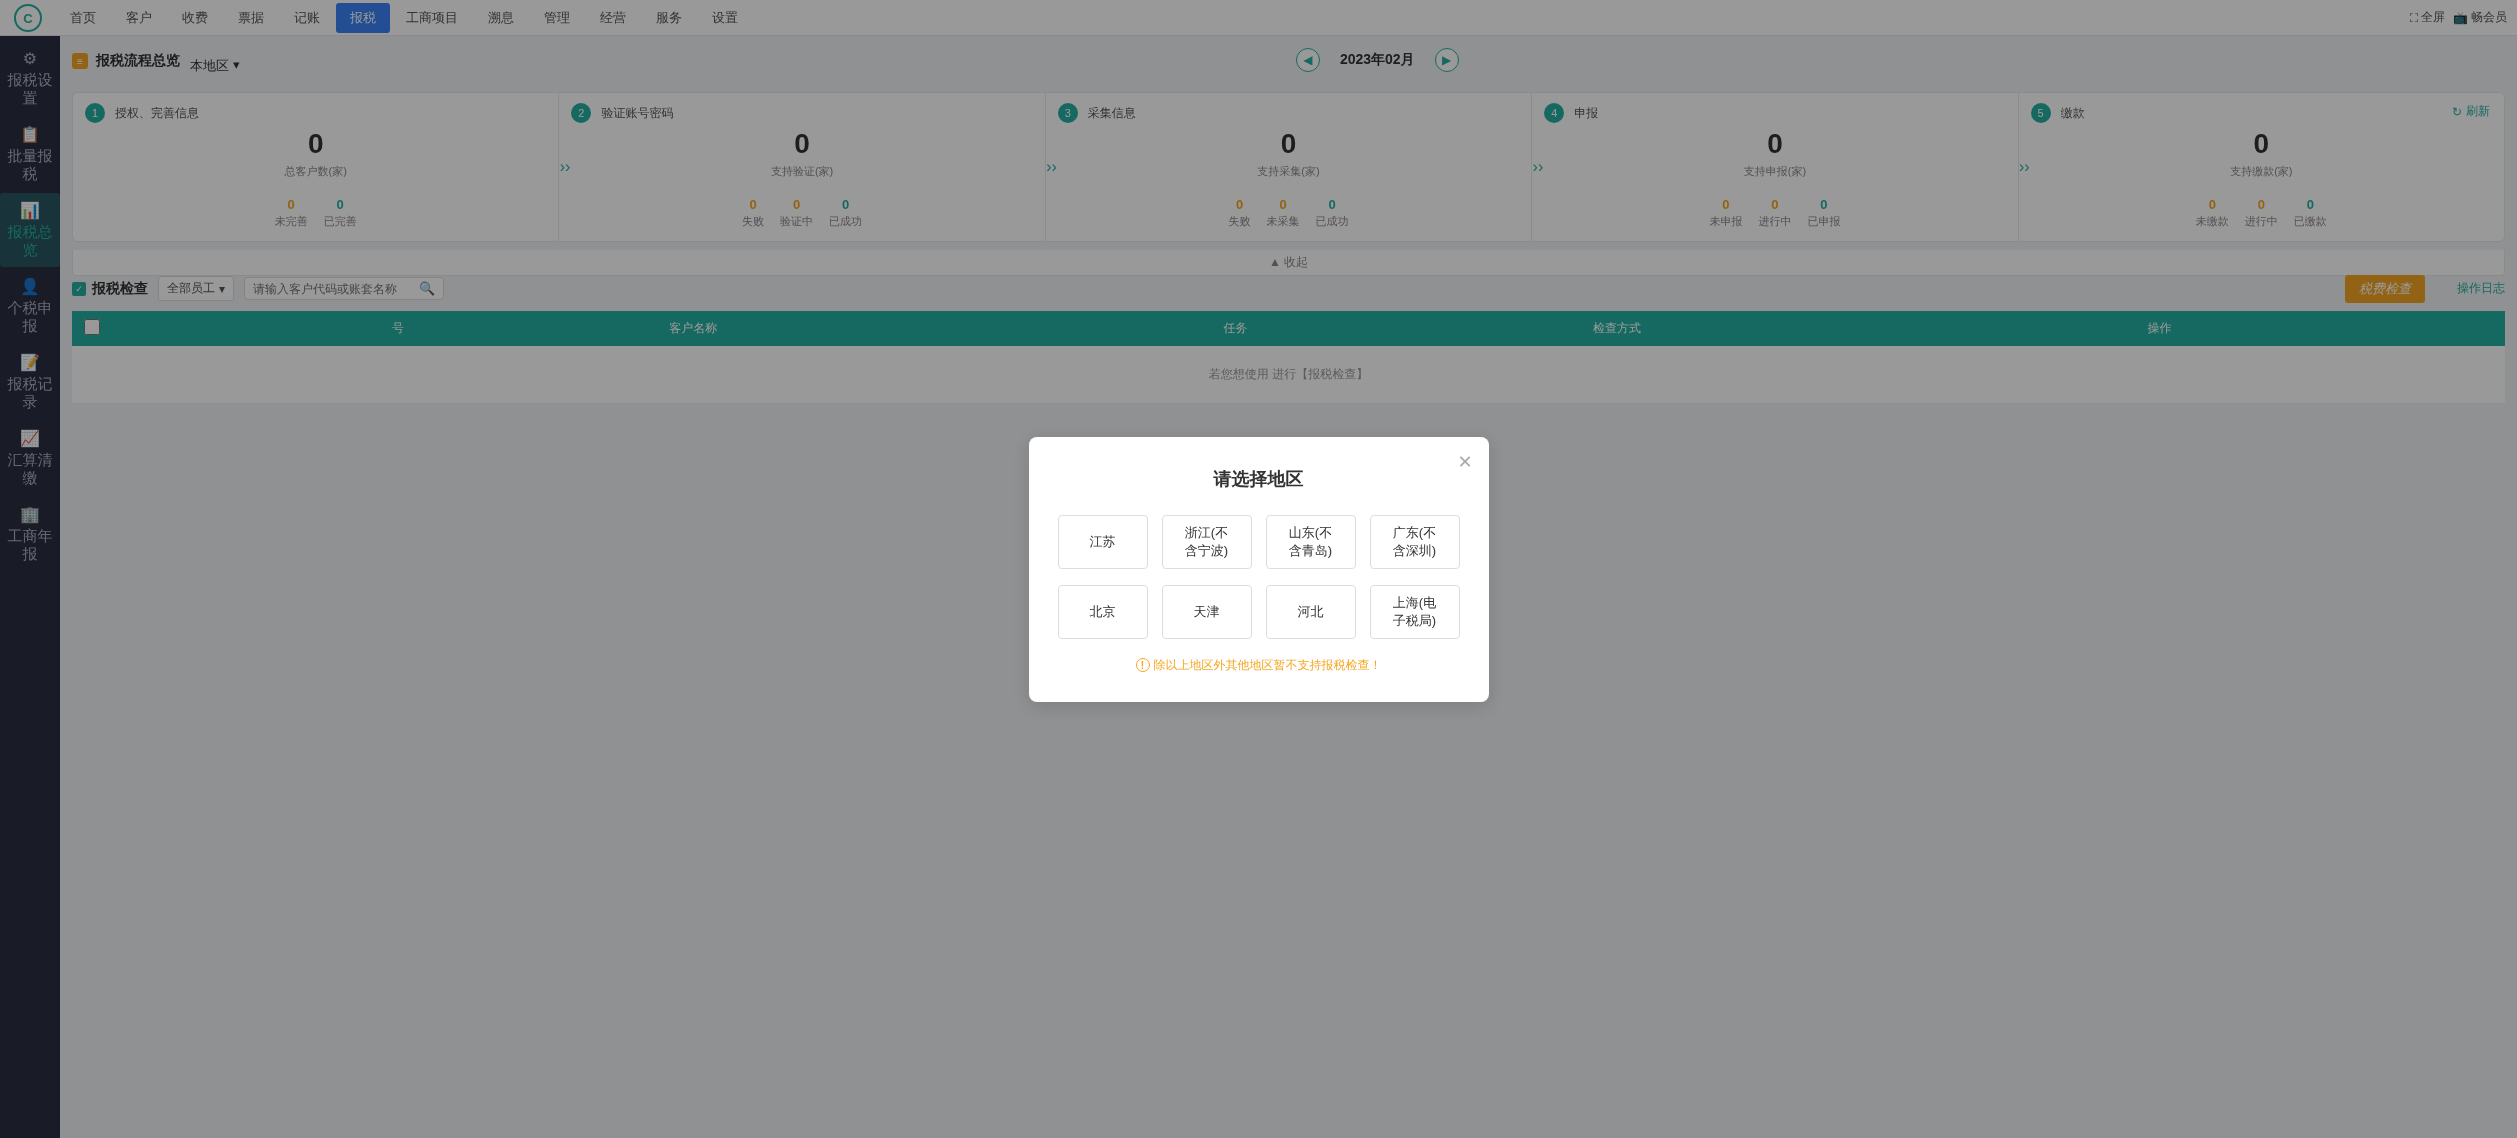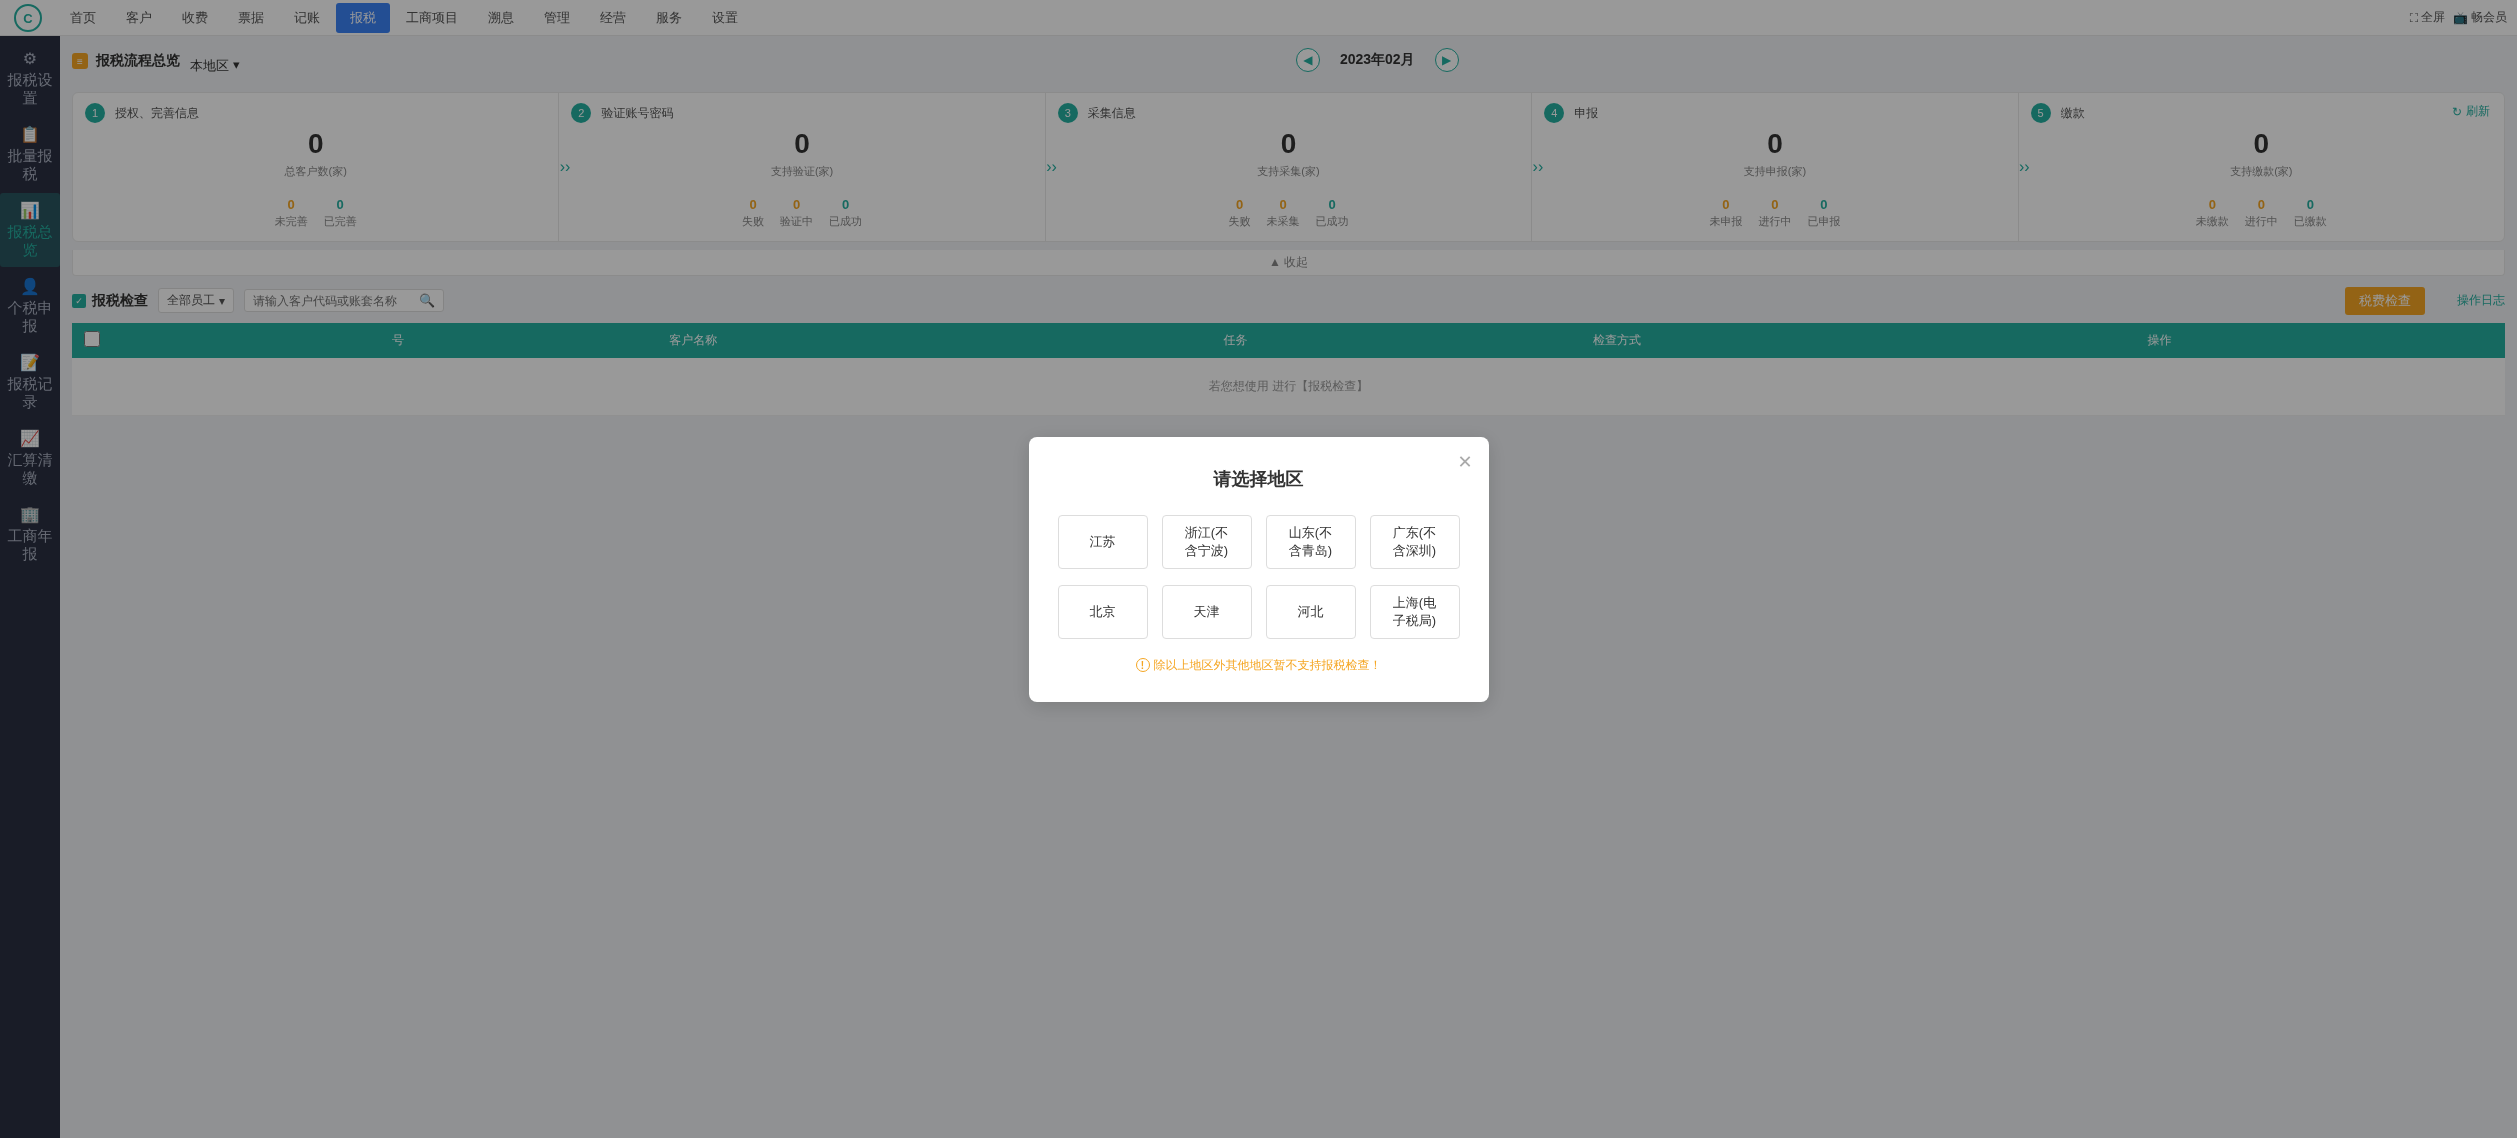--- a/index.html
+++ b/index.html
@@ -218,21 +218,20 @@
     .collapse-bar {
       text-align: center;
       padding: 4px 0;
       color: #888;
       font-size: 12px;
       cursor: pointer;
       background: #fff;
       border-radius: 0 0 4px 4px;
       border: 1px solid #e8e8e8;
       border-top: none;
-      margin-bottom: 12px;
     }
 
     
     .tax-check-header {
       display: flex;
       align-items: center;
       gap: 10px;
       margin-bottom: 10px;
       position: relative;
     }
@@ -260,21 +259,21 @@
     }
     .search-box input {
       border: none; outline: none; font-size: 12px; color: #be185d;
       width: 160px; background: transparent;
     }
     .search-icon { color: #aaa; font-size: 13px; cursor: pointer; }
     .check-btn {
       background: #f5a623; color: #fff;
       border: none; border-radius: 3px;
       padding: 5px 14px; cursor: pointer; font-size: 13px;
-      position: absolute; right: 80px;
+      position: absolute; right: 80px; font-style: italic;
     }
     .log-btn {
       position: absolute; right: 0;
       color: #26b0a1; font-size: 12px; cursor: pointer;
     }
 
     
     .data-table {
       width: 100%;
       border-collapse: collapse;

